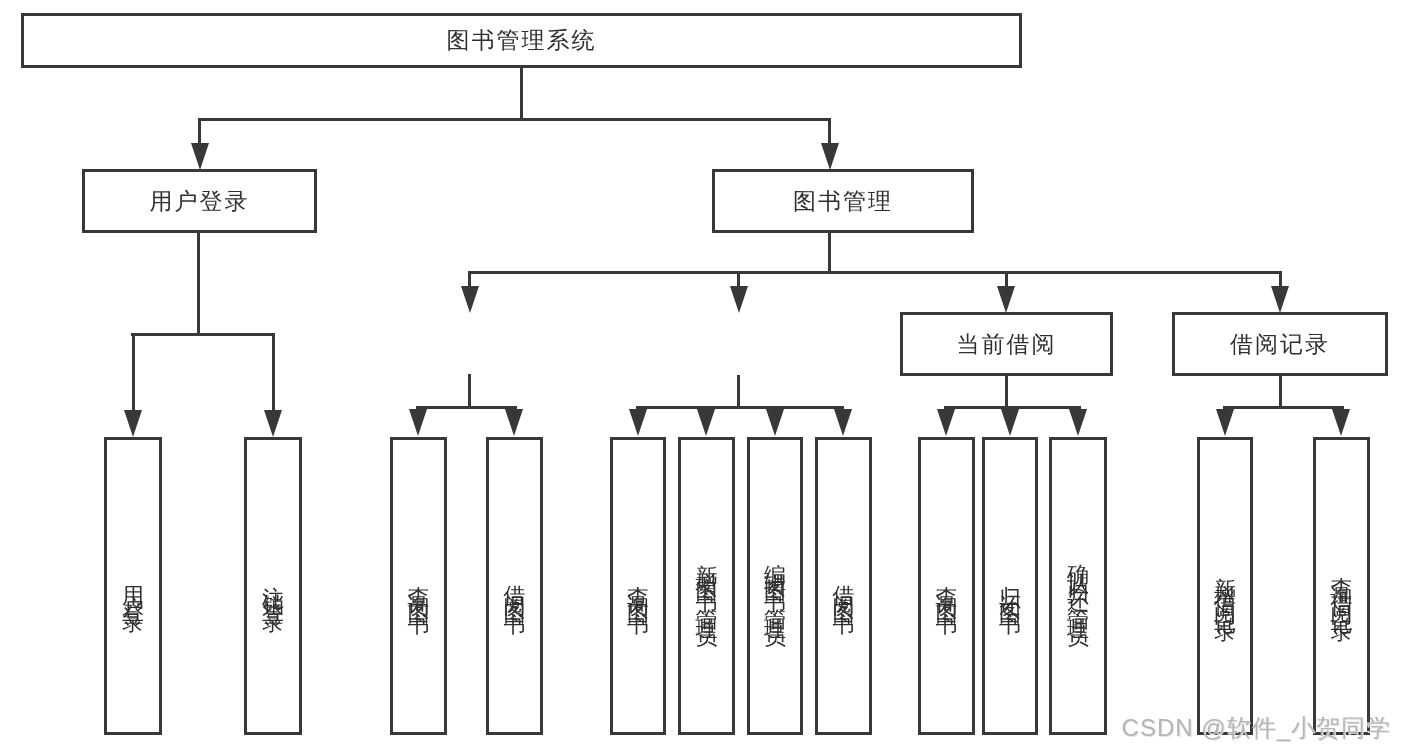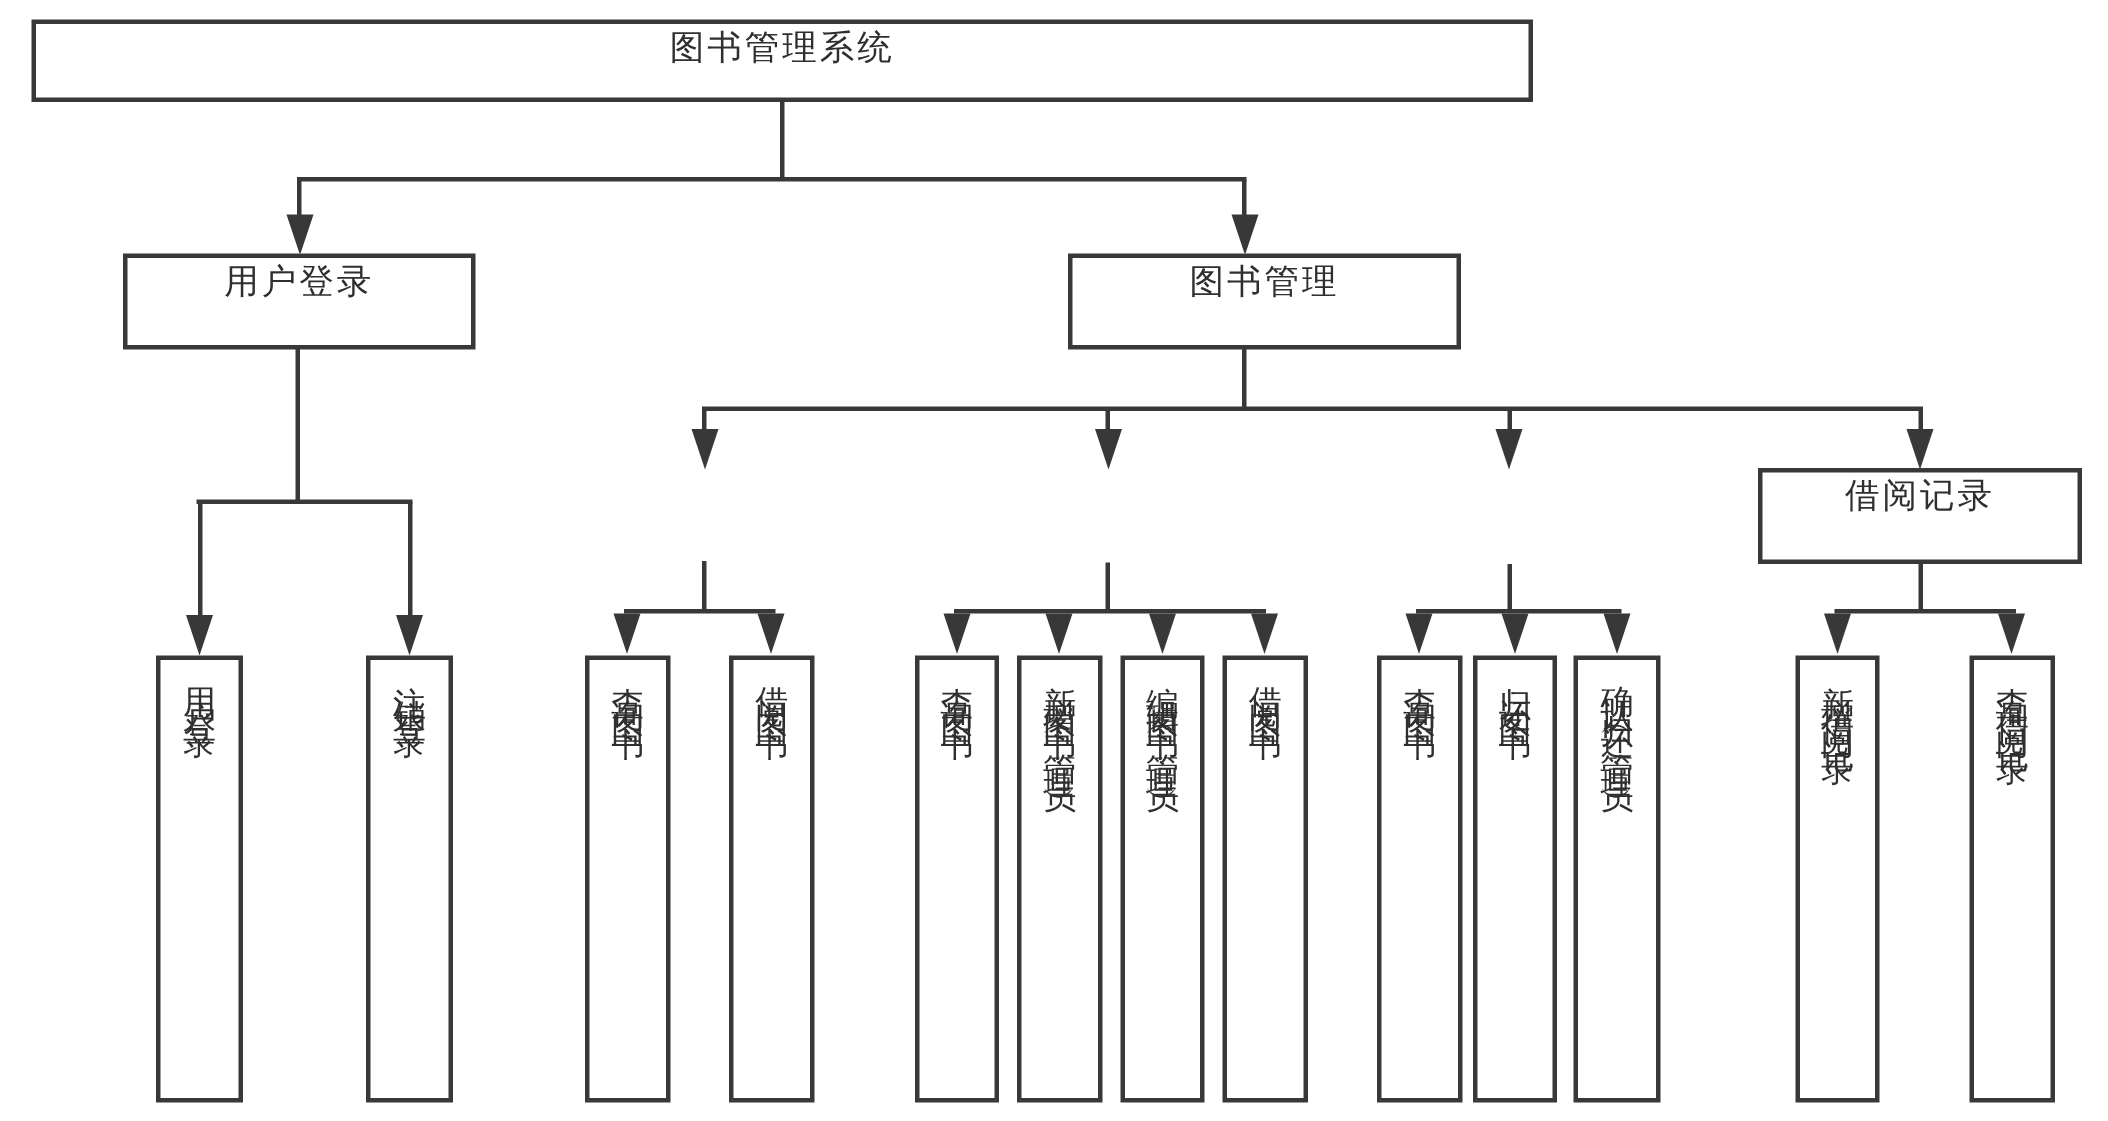--- a/index.html
+++ b/index.html
@@ -14,21 +14,21 @@
     width:1405px;height:747px;
     background:var(--bg);
     font-family:"Liberation Sans",sans-serif;
     overflow:hidden;
   }
   .box{
     position:absolute;
     box-sizing:border-box;
     border:3px solid var(--line);
     background:#fff;
-    display:flex;align-items:flex-start;justify-content:center;
+    display:flex;align-items:center;justify-content:center;
   }
   .hlbl{
     color:var(--text);
     font-size:23px;
     letter-spacing:2px;
     white-space:nowrap;
   }
   .vlbl{
     color:var(--text);
     font-size:22px;
@@ -91,20 +91,23 @@
   <div class="hline" style="left:468px;top:271px;width:814px"></div>
   <div class="vline" style="left:468px;top:273px;height:15px"></div>
   <div class="ahead" style="left:461px;top:286px"></div>
   <div class="vline" style="left:737px;top:273px;height:15px"></div>
   <div class="ahead" style="left:730px;top:286px"></div>
   <div class="vline" style="left:1005px;top:273px;height:15px"></div>
   <div class="ahead" style="left:997px;top:286px"></div>
   <div class="vline" style="left:1279px;top:273px;height:15px"></div>
   <div class="ahead" style="left:1271px;top:286px"></div>
 
+  <div class="box" style="left:900px;top:312px;width:213px;height:64px">
+    <span class="hlbl">当前借阅</span>
+  </div>
   <div class="box" style="left:1172px;top:312px;width:216px;height:64px">
     <span class="hlbl">借阅记录</span>
   </div>
 
   <div class="vline" style="left:468px;top:374px;height:34px"></div>
   <div class="hline" style="left:416px;top:406px;width:101px"></div>
   <div class="ahead" style="left:409px;top:409px"></div>
   <div class="ahead" style="left:505px;top:409px"></div>
 
   <div class="vline" style="left:737px;top:375px;height:33px"></div>
@@ -162,14 +165,15 @@
     <span class="vlbl">确认归还（管理员）</span>
   </div>
 
   <div class="box" style="left:1197px;top:437px;width:56px;height:298px">
     <span class="vlbl">新增借阅记录</span>
   </div>
   <div class="box" style="left:1313px;top:437px;width:57px;height:298px">
     <span class="vlbl">查询借阅记录</span>
   </div>
 
+  <div class="watermark">CSDN @软件_小贺同学</div>
 
 </div>
 
 </body></html>

